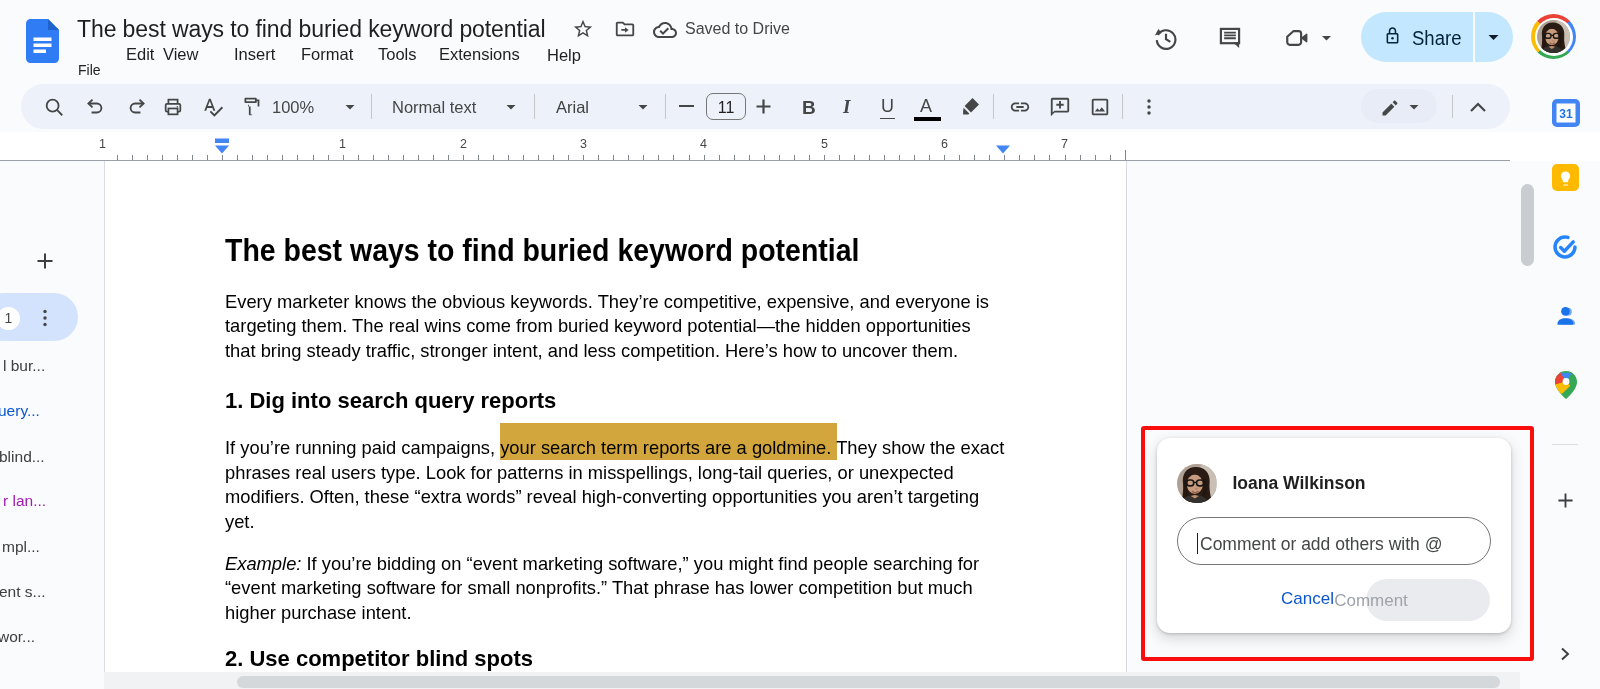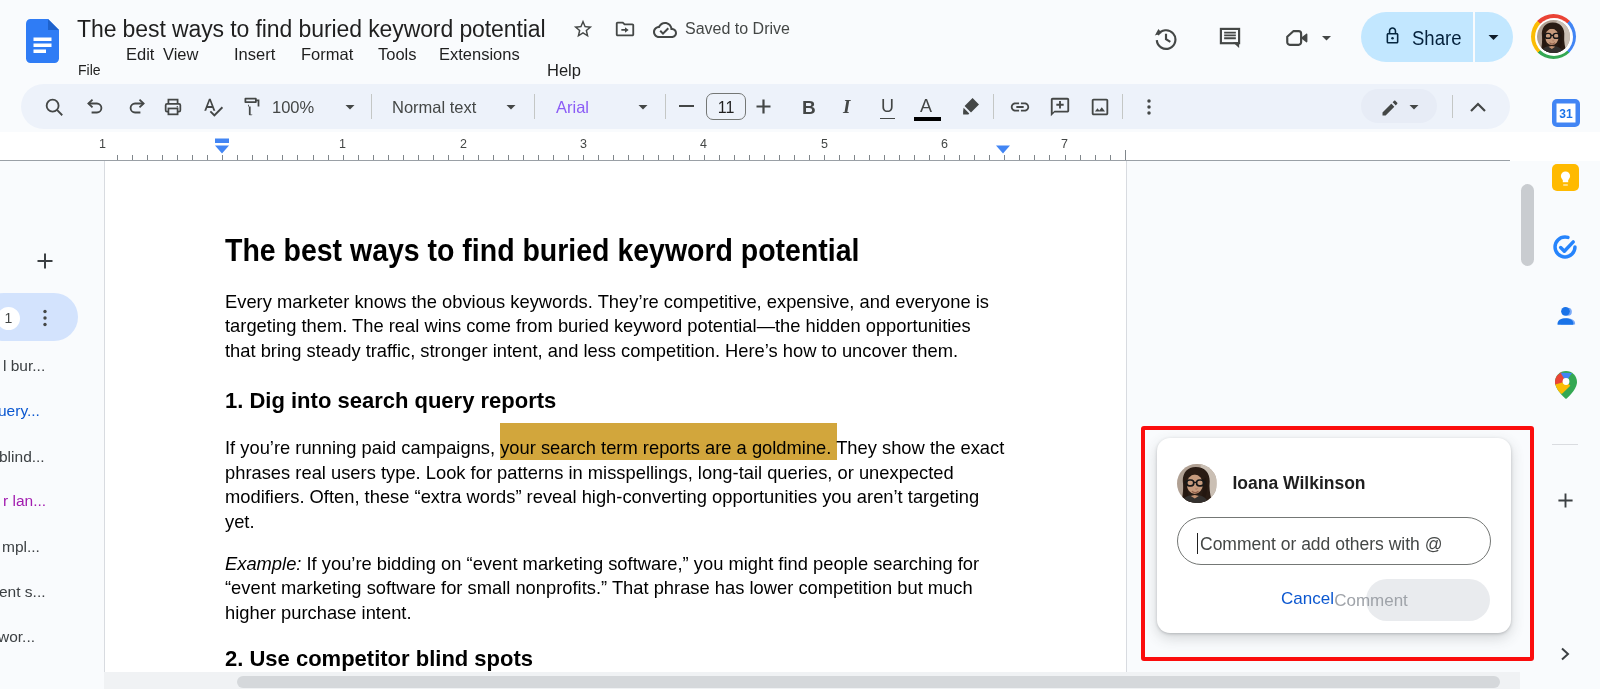--- a/index.html
+++ b/index.html
@@ -23,21 +23,21 @@
   <div class="a" style="left:77px;top:16px;font-size:23px;color:#1f1f1f;white-space:nowrap;letter-spacing:-0.1px">The best ways to find buried keyword potential</div>
 
   <div id="menubar">
     <div class="a" style="left:78px;top:62px;font-size:14px;color:#1f1f1f">File</div>
     <div class="a" style="left:126px;top:45px;font-size:16.5px;color:#1f1f1f">Edit</div>
     <div class="a" style="left:163px;top:45px;font-size:16.5px;color:#1f1f1f">View</div>
     <div class="a" style="left:234px;top:45px;font-size:16.5px;color:#1f1f1f">Insert</div>
     <div class="a" style="left:301px;top:45px;font-size:16.5px;color:#1f1f1f">Format</div>
     <div class="a" style="left:378px;top:45px;font-size:16.5px;color:#1f1f1f">Tools</div>
     <div class="a" style="left:439px;top:45px;font-size:16.5px;color:#1f1f1f">Extensions</div>
-    <div class="a" style="left:547px;top:61px;font-size:16.5px;color:#1f1f1f">Help</div>
+    <div class="a" style="left:547px;top:46px;font-size:16.5px;color:#1f1f1f">Help</div>
   </div>
 
   <svg class="a ic" style="left:572px;top:18px" width="22" height="22" viewBox="0 0 24 24" fill="currentColor">
       <path d="M22 9.24l-7.19-.62L12 2 9.19 8.63 2 9.24l5.46 4.73L5.82 21 12 17.27 18.18 21l-1.63-7.03L22 9.24zM12 15.4l-3.76 2.27 1-4.28-3.32-2.88 4.38-.38L12 6.1l1.71 4.04 4.38.38-3.32 2.88 1 4.28L12 15.4z"></path>
     </svg>
 
   <svg class="a ic" style="left:614px;top:18px" width="22" height="22" viewBox="0 0 24 24" fill="currentColor">
       <path d="M20 6h-8l-2-2H4c-1.1 0-2 .9-2 2v12c0 1.1.9 2 2 2h16c1.1 0 2-.9 2-2V8c0-1.1-.9-2-2-2zm0 12H4V6h5.17l2 2H20v10zm-8.01-2l4.01-3-4.01-3v2H8v2h3.99v2z"></path>
     </svg>
 
@@ -137,21 +137,21 @@
       <path d="M1.5 2l4.5 4.5L10.5 2z" fill="currentColor"></path>
     </svg>
   <div class="a" style="left:371px;top:94px;width:1px;height:25px;background:#c4c7c5"></div>
 
   <div class="a" style="left:392px;top:98px;font-size:16.5px;color:#444746">Normal text</div>
   <svg class="a ic" style="left:505px;top:103px" width="12" height="9" viewBox="0 0 12 9">
       <path d="M1.5 2l4.5 4.5L10.5 2z" fill="currentColor"></path>
     </svg>
   <div class="a" style="left:534px;top:94px;width:1px;height:25px;background:#c4c7c5"></div>
 
-  <div class="a" style="left:556px;top:98px;font-size:16.5px;color:#8b5cf6">Arial</div>
+  <div class="a" style="left:556px;top:98px;font-size:16.5px;color:#404040">Arial</div>
   <svg class="a ic" style="left:637px;top:103px" width="12" height="9" viewBox="0 0 12 9">
       <path d="M1.5 2l4.5 4.5L10.5 2z" fill="currentColor"></path>
     </svg>
   <div class="a" style="left:665px;top:94px;width:1px;height:25px;background:#c4c7c5"></div>
 
   <div class="a" style="left:679px;top:105px;width:15px;height:2.2px;background:#444746"></div>
   <div class="a" style="left:706px;top:93px;width:40px;height:27px;border:1px solid #747775;border-radius:7px"></div>
   <div class="a" style="left:706px;top:99px;width:40px;text-align:center;font-size:16px;color:#1f1f1f">11</div>
   <svg class="a ic" style="left:755px;top:98px" width="17" height="17" viewBox="0 0 17 17">
       <path d="M7.4 1.5h2.2v5.9h5.9v2.2H9.6v5.9H7.4V9.6H1.5V7.4h5.9z" fill="currentColor"></path>

